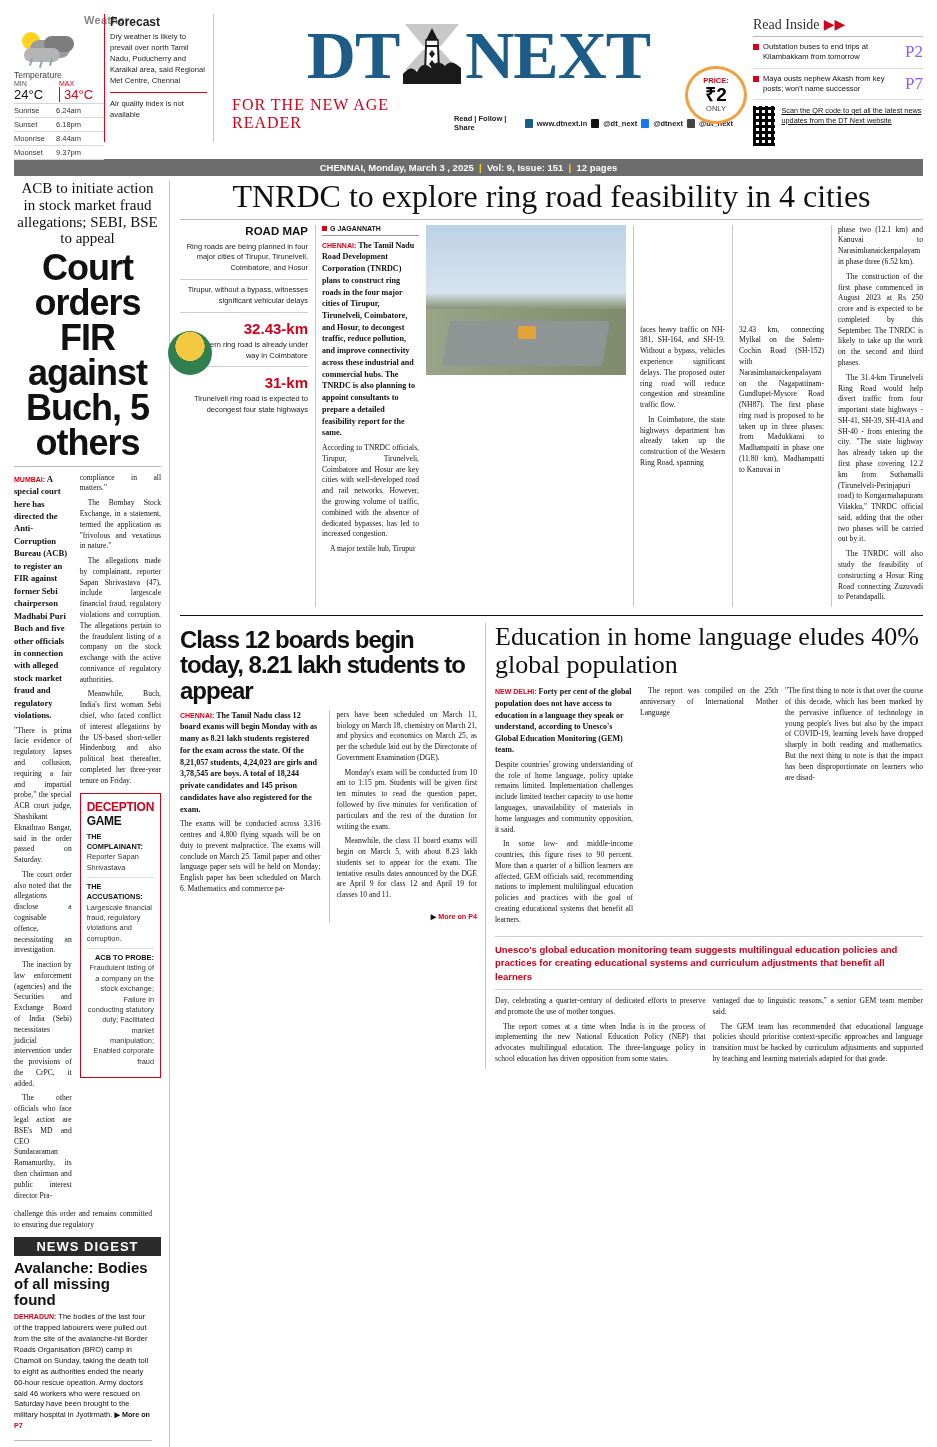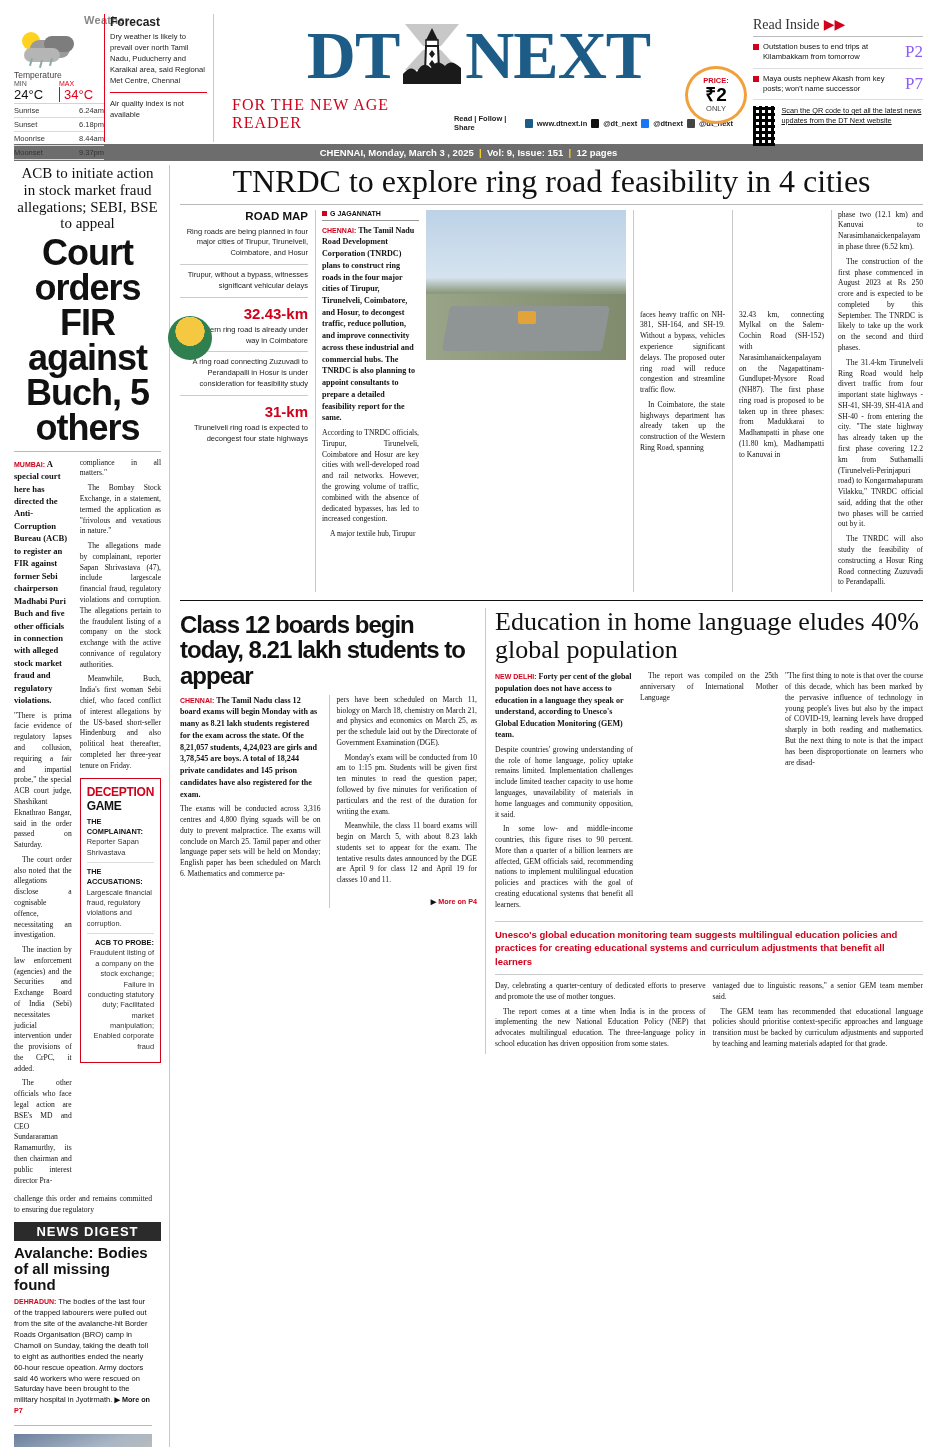--- a/index.html
+++ b/index.html
@@ -25,21 +25,21 @@
   .rain { position:absolute; left:16px; top:30px; width:2px; height:8px; background:#8aa; transform:rotate(15deg);}
   .rain2 { position:absolute; left:26px; top:32px; width:2px; height:8px; background:#8aa; transform:rotate(15deg);}
   .rain3 { position:absolute; left:36px; top:30px; width:2px; height:8px; background:#8aa; transform:rotate(15deg);}
   .wx-temp-label { font-family:"Liberation Sans",sans-serif; font-size:8.5px; color:#444; margin-top:2px;}
   .wx-mm { display:flex; font-family:"Liberation Sans",sans-serif; font-size:7px; }
   .wx-mm div { width:45px; }
   .wx-mm .mn { color:#555; } .wx-mm .mx { color:#e2001a; }
   .wx-vals { display:flex; border-bottom:1px solid #d4d4d4; padding-bottom:1px;}
   .wx-vals div { width:45px; font-family:"Liberation Sans",sans-serif; font-size:13px; }
   .wx-vals .v2 { color:#e2001a; border-left:1px solid #e2001a; padding-left:4px;}
-  .wx-row { display:flex; font-family:"Liberation Sans",sans-serif; font-size:7.5px; border-bottom:1px solid #d9d9d9; padding:2px 0; color:#333;justify-content:space-between;}
+  .wx-row { display:flex; font-family:"Liberation Sans",sans-serif; font-size:7.5px; border-bottom:1px solid #d9d9d9; padding:2px 0; color:#333;}
   .wx-row .k { width:42px; }
   .wx-right { flex:1; border-left:1px solid #e2001a; padding-left:5px; font-family:"Liberation Sans",sans-serif; font-size:7.6px; line-height:1.45; color:#222;}
   .wx-right b { display:block; font-size:12px; }
   .wx-aqi { border-top:1px solid #e2001a; margin-top:6px; padding-top:5px; }
 
   .logo-box { flex:1; position:relative; padding:0 10px; }
   .logo-wrap { display:flex; align-items:center; justify-content:center; height:82px; }
   .logo-txt { font-family:"Liberation Serif",serif; font-size:68px; font-weight:bold; color:#1c5c86; letter-spacing:-1px; line-height:1;}
   .lighthouse { width:62px; height:70px; position:relative; margin:0 2px; }
   .tagline { text-align:left; font-family:"Liberation Serif",serif; font-size:16px; color:#d0021b; letter-spacing:1px; padding-left:8px; }
@@ -58,21 +58,21 @@
   .ri-item .sq { width:6px;height:6px;background:#d0021b;margin:2px 4px 0 0;flex:none;}
   .ri-item .tx { flex:1; font-family:"Liberation Sans",sans-serif; font-size:7.6px; line-height:1.35; color:#111;}
   .ri-item .pg { font-family:"Liberation Serif",serif; font-size:17px; color:#8b5cf6; margin-left:8px;}
   .qr-row { display:flex; padding-top:6px; gap:6px;text-decoration:underline; }
   .qr { width:40px; height:40px; background:
      repeating-linear-gradient(0deg,#000 0 3px,#fff 3px 6px),
      repeating-linear-gradient(90deg,#000 0 3px,transparent 3px 6px);
      background-blend-mode:multiply; }
   .qr-tx { font-family:"Liberation Sans",sans-serif; font-size:7.3px; line-height:1.35; color:#111;}
 
-  .datebar { background:#6d6d6d; color:#fff; text-align:center; font-family:"Liberation Sans",sans-serif; font-size:9.5px; font-weight:bold; padding:3px 0; margin-top:2px;}
+  .datebar { background:#6d6d6d; color:#fff; text-align:center; font-family:"Liberation Sans",sans-serif; font-size:9.5px; font-weight:bold; padding:3px 0; margin-top:17px;}
   .datebar .sep { color:#ffd21f; }
 
   
   hr.rule { border:none; border-top:2px solid #111; margin:6px 0; }
   hr.thin { border:none; border-top:1px solid #b9b9b9; margin:5px 0; }
   .body-txt { font-family:"Liberation Serif",serif; font-size:7.6px; line-height:1.42; text-align:justify; color:#111; }
   .body-txt p { margin-bottom:4px; text-indent:8px; }
   .body-txt p.first { text-indent:0; }
   .dateline { color:#d0021b; font-weight:bold; font-family:"Liberation Sans",sans-serif; font-size:7px;}
   .lead { font-weight:bold; font-size:8.6px; line-height:1.45; text-align:left;}
@@ -313,21 +313,20 @@
           <div class="rm-title">
             <span>ROAD</span> <span style="color:#111">MAP</span>
           </div>
           <div class="rm-item">Ring roads are being planned in four major cities of Tirupur, Tirunelveli, Coimbatore, and Hosur</div>
           <div class="rm-item">Tirupur, without a bypass, witnesses significant vehicular delays</div>
           <div class="rm-item" style="position:relative;">
             <div class="rm-big">32.43-km</div>
             <span>western ring road is already under way in Coimbatore</span>
             <span style="position:absolute;left:-12px;top:18px;width:44px;height:44px;border-radius:50%;background:radial-gradient(circle at 50% 35%,#f5c842 0 40%,#2f7f4f 41% 100%);"></span>
           </div>
-          <div class="rm-item">A ring road connecting Zuzuvadi to Perandapalli in Hosur is under consideration for feasibility study</div>
           <div class="rm-item" style="border-bottom:none;">
             <div class="rm-big">31-km</div>
             <span>Tirunelveli ring road is expected to decongest four state highways</span>
           </div>
         </div>
 
         <div style="width:104px;border-left:1px solid #c8c8c8;padding-left:6px;">
           <div class="byline">
             <span class="sq"></span><span>G JAGANNATH</span>
           </div>

